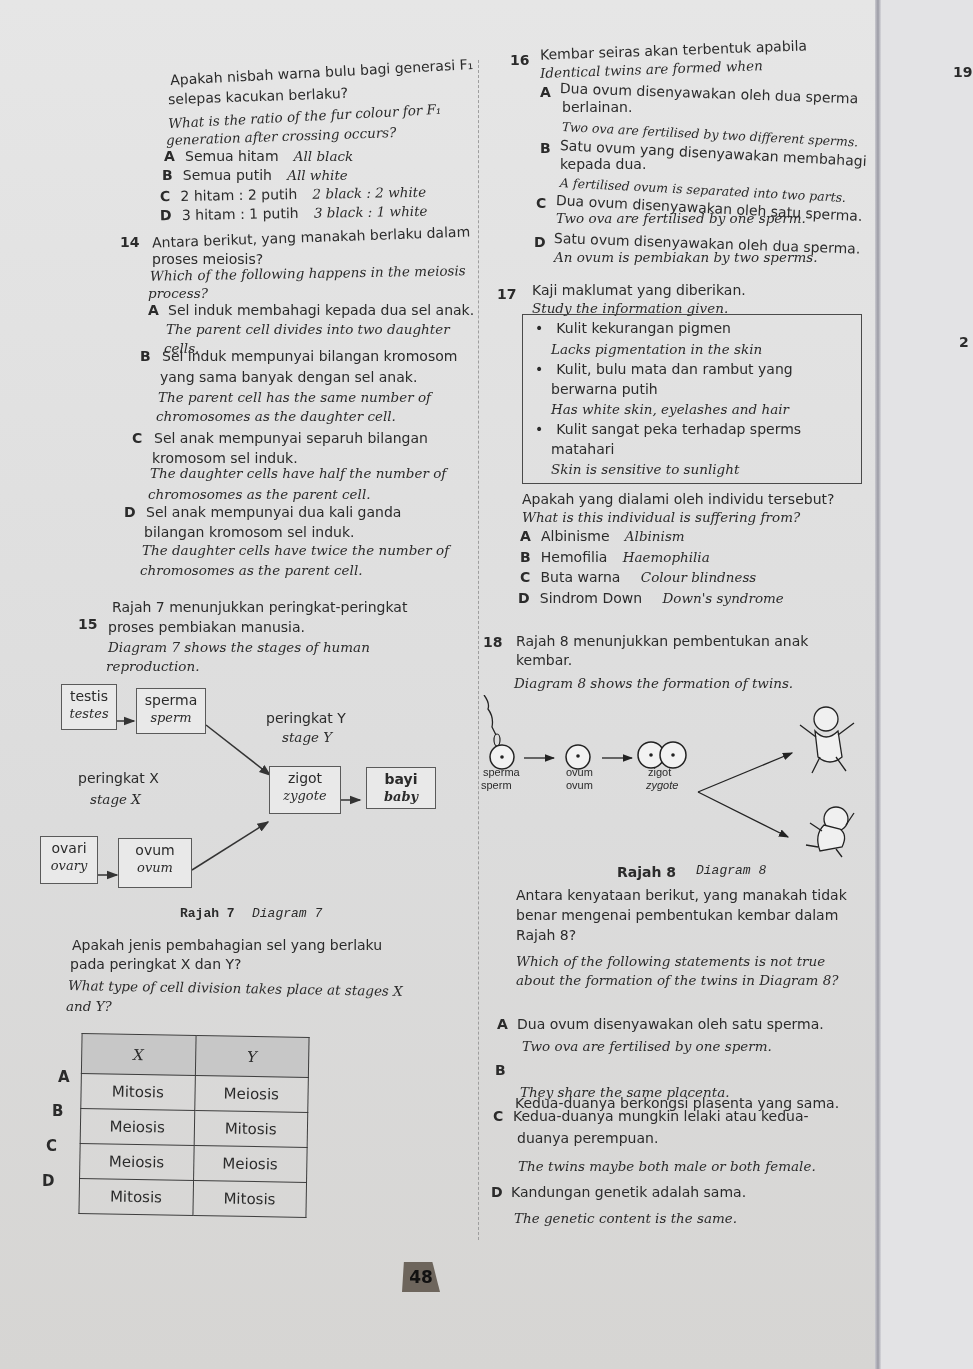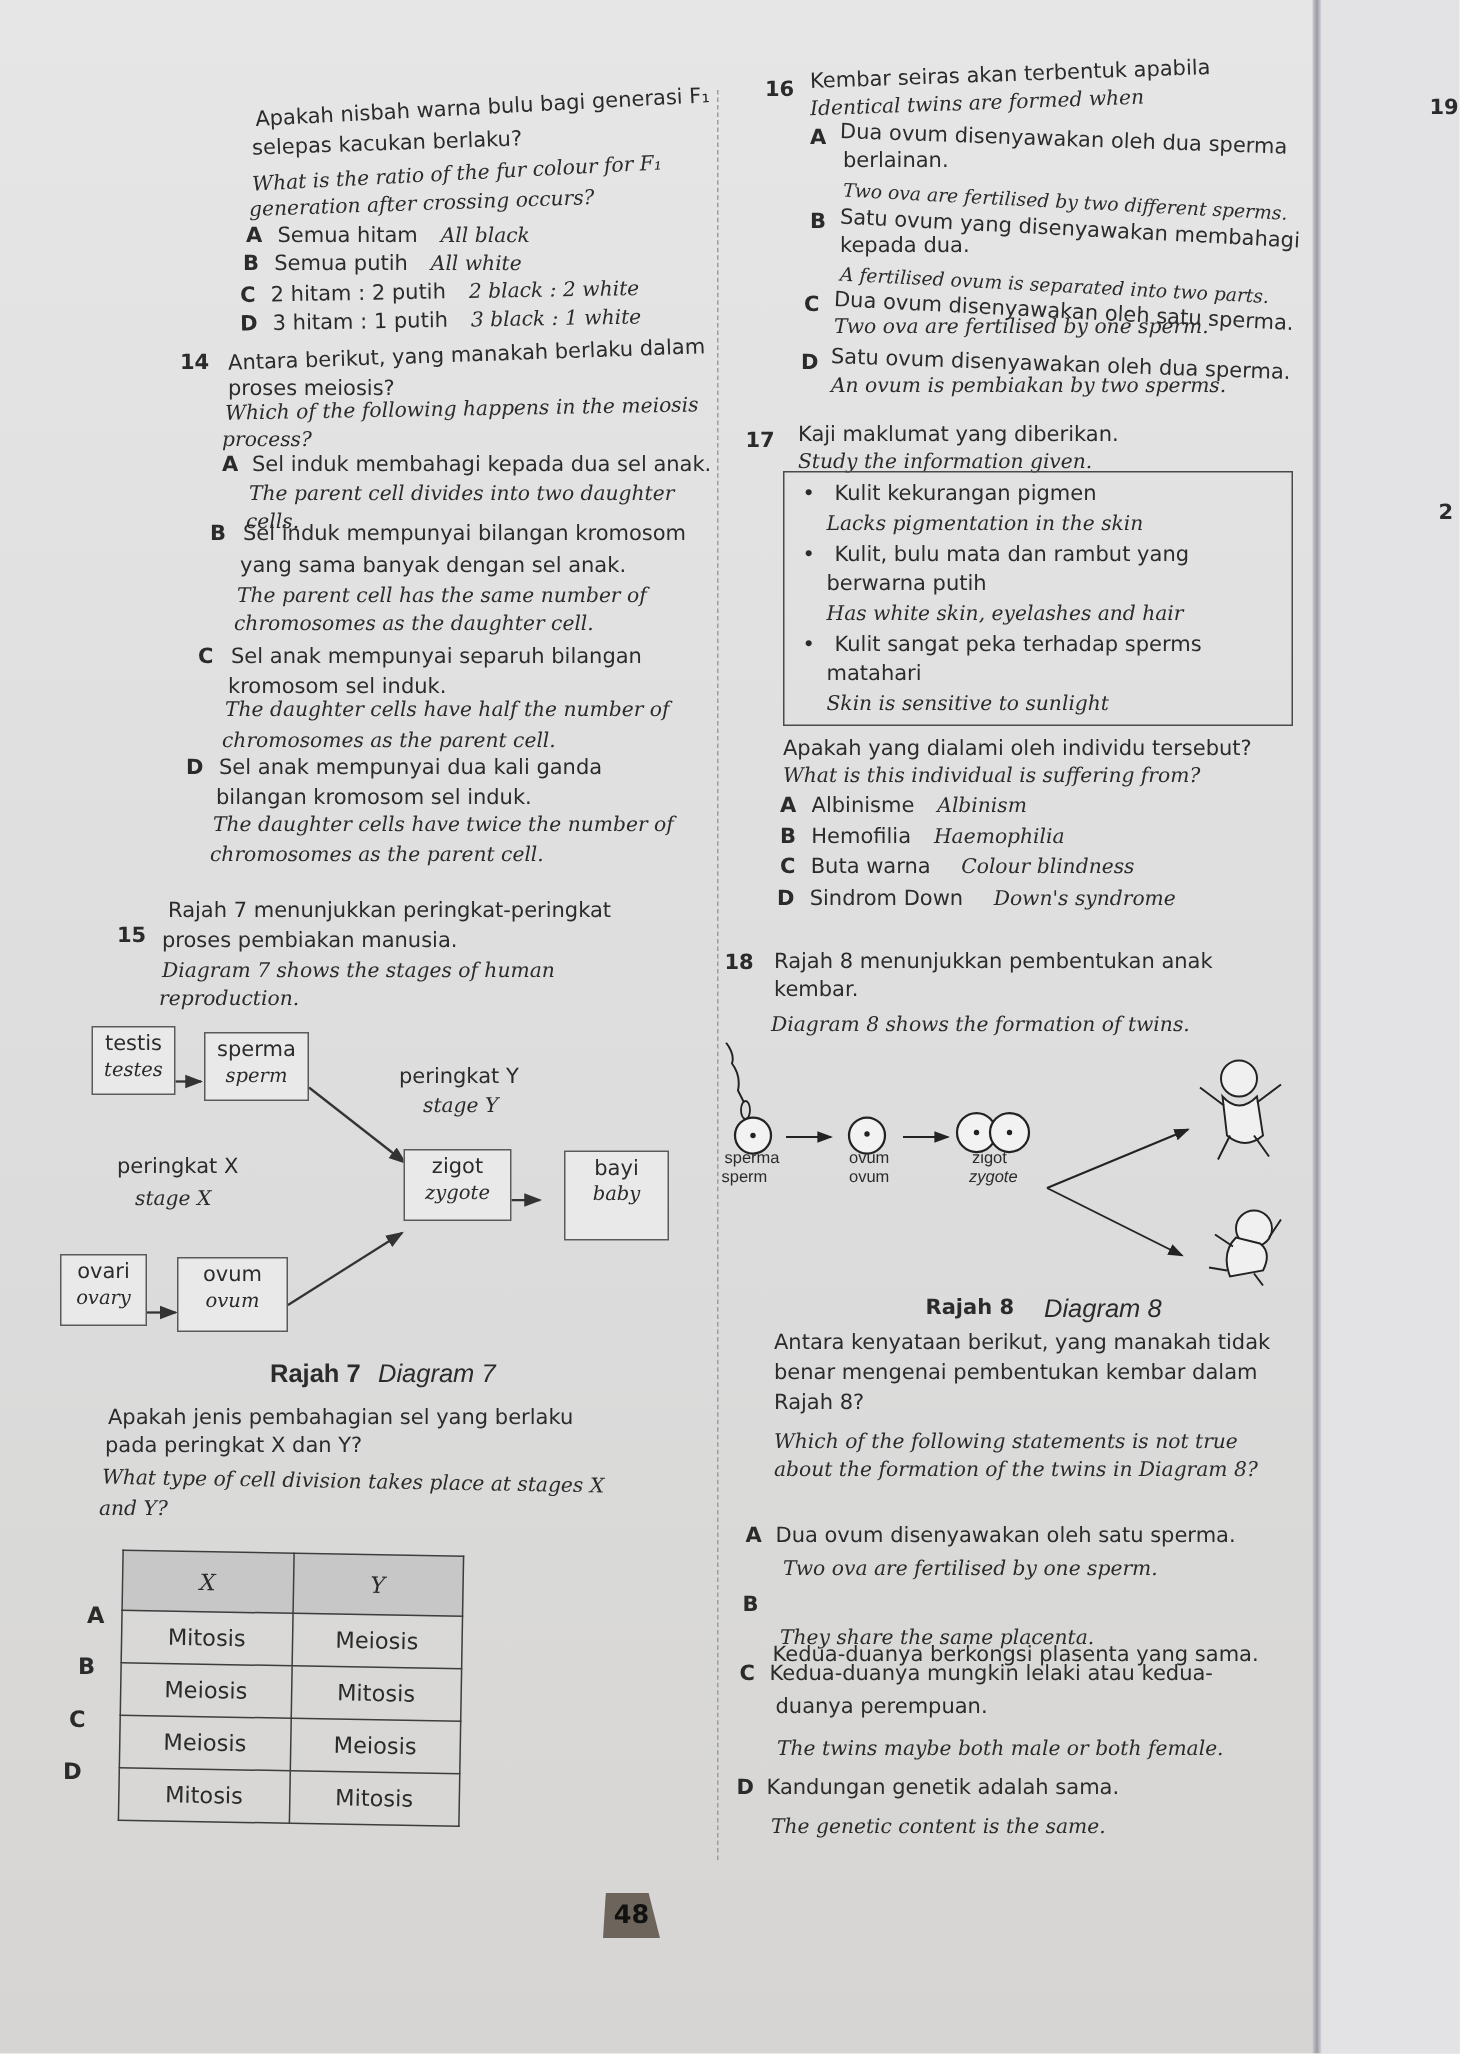--- a/index.html
+++ b/index.html
@@ -48,21 +48,21 @@
     font-size: 15px; width: 114px;
   }
   table.ans th { background: #c7c7c7; font-family: "DejaVu Serif", serif; font-style: italic; font-weight: normal; height: 40px; }
   .rowlbl { position: absolute; font-weight: bold; font-size: 15px; }
   .pagenum {
     position: absolute; left: 402px; top: 1262px; width: 38px; height: 30px;
     background: #6d655c; color: #111; font-weight: bold; font-size: 17px;
     text-align: center; line-height: 30px;
     clip-path: polygon(5% 0, 80% 0, 100% 100%, 0 100%);
   }
-  .cap { font-family: Liberation Sans, sans-serif; font-size: 17px; text-align: center; }
+  .cap { font-family: Liberation Mono, monospace; font-size: 13px; text-align: center; }
   .small { font-size: 11px; line-height: 13px; }
 </style>
 </head>
 <body>
 
 <div class="page">
   <div class="spine"></div>
   <div class="rightpage"></div>
   <div class="dotted-sep"></div>
 
@@ -159,21 +159,21 @@
         <div class="en">testes</div>
       </div>
       <div class="box" style="left:136px;top:688px;width:70px;height:46px;">
         <div>sperma</div>
         <div class="en">sperm</div>
       </div>
       <div class="box" style="left:269px;top:766px;width:72px;height:48px;">
         <div>zigot</div>
         <div class="en">zygote</div>
       </div>
-      <div class="box" style="left:376px;top:767px;width:70px;height:60px;">
+      <div class="box" style="left:366px;top:767px;width:70px;height:42px;font-weight:bold;">
         <div>bayi</div>
         <div class="en">baby</div>
       </div>
       <div class="box" style="left:40px;top:836px;width:58px;height:48px;">
         <div>ovari</div>
         <div class="en">ovary</div>
       </div>
       <div class="box" style="left:118px;top:838px;width:74px;height:50px;">
         <div>ovum</div>
         <div class="en">ovum</div>

